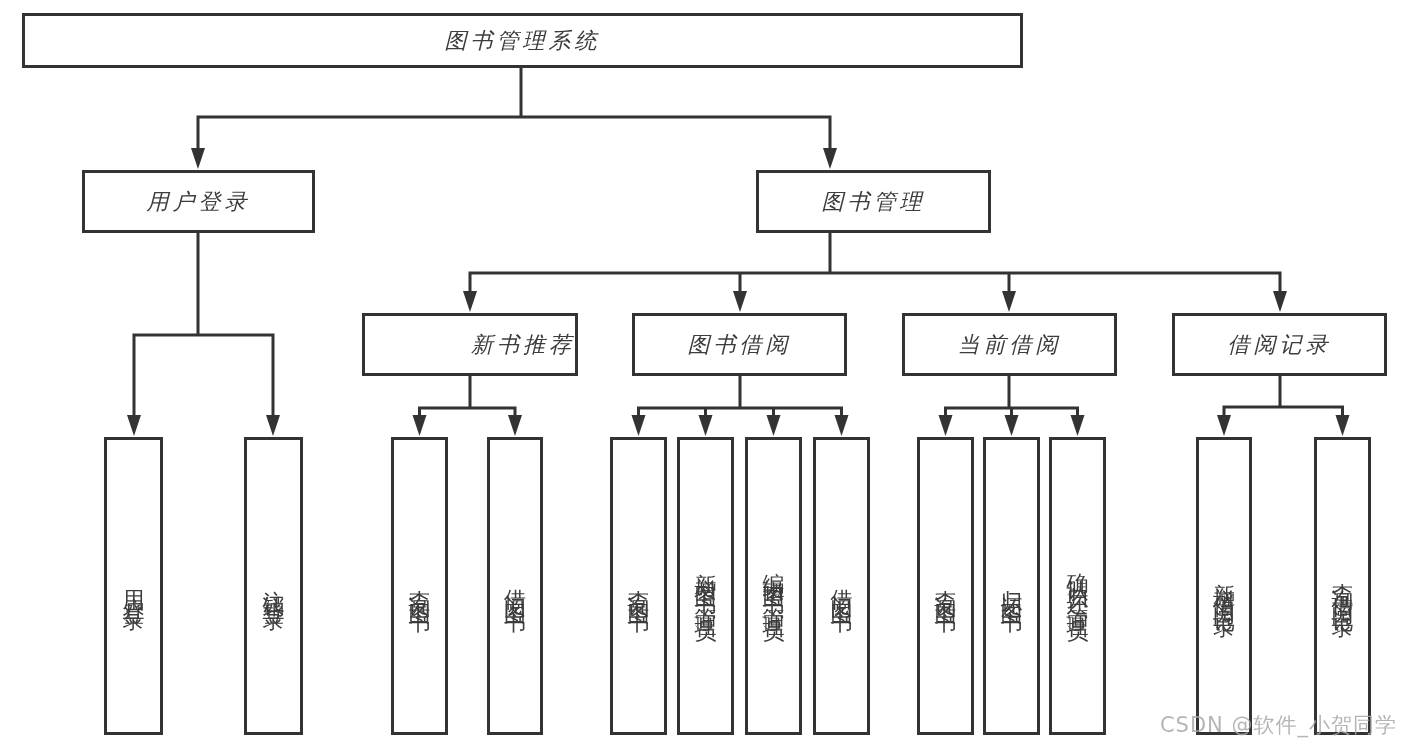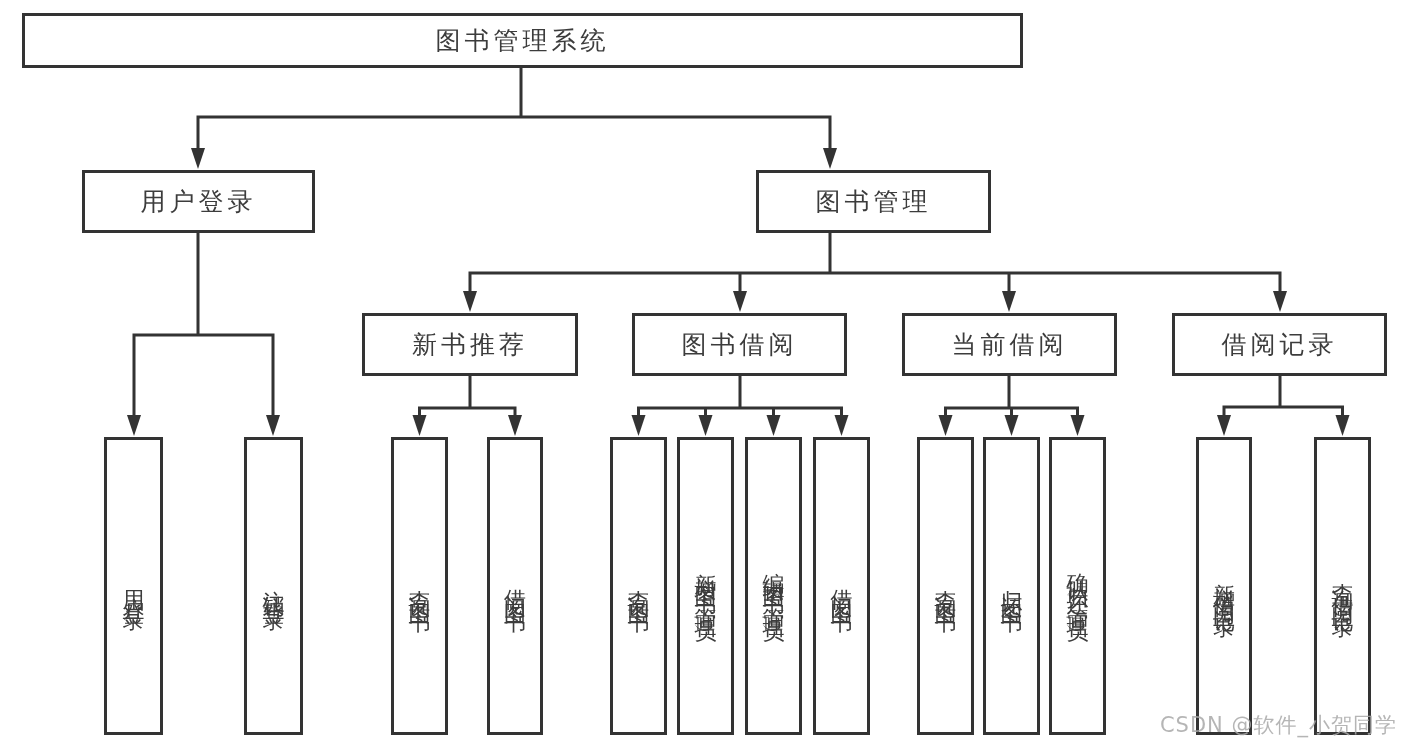--- a/index.html
+++ b/index.html
@@ -25,24 +25,25 @@
     position: absolute;
     background: #ffffff;
     border: 3px solid #333333;
     display: flex;
     align-items: center;
     justify-content: center;
     z-index: 1;
   }
 
   .node .hlabel {
-    font-size: 25px;
+    font-size: 22px;
     letter-spacing: 4px;
     color: #3c3c3c;
     white-space: nowrap;
+    font-style: italic;
   }
 
   .leaf {
     position: absolute;
     top: 437px;
     height: 298px;
     background: #ffffff;
     border: 3px solid #333333;
     display: flex;
     align-items: center;
@@ -122,21 +123,21 @@
   </div>
 
   <div class="node" style="left:82px; top:170px; width:233px; height:63px;">
     <span class="hlabel">用户登录</span>
   </div>
 
   <div class="node" style="left:756px; top:170px; width:235px; height:63px;">
     <span class="hlabel">图书管理</span>
   </div>
 
-  <div class="node" style="left:362px; top:313px; width:216px; height:63px;">
+  <div class="node" style="left:362px; top:313px; width:216px; height:63px;justify-content:flex-end;">
     <span class="hlabel">新书推荐</span>
   </div>
 
   <div class="node" style="left:902px; top:313px; width:215px; height:63px;">
     <span class="hlabel">当前借阅</span>
   </div>
 
   <div class="node" style="left:632px; top:313px; width:215px; height:63px;">
     <span class="hlabel">图书借阅</span>
   </div>

